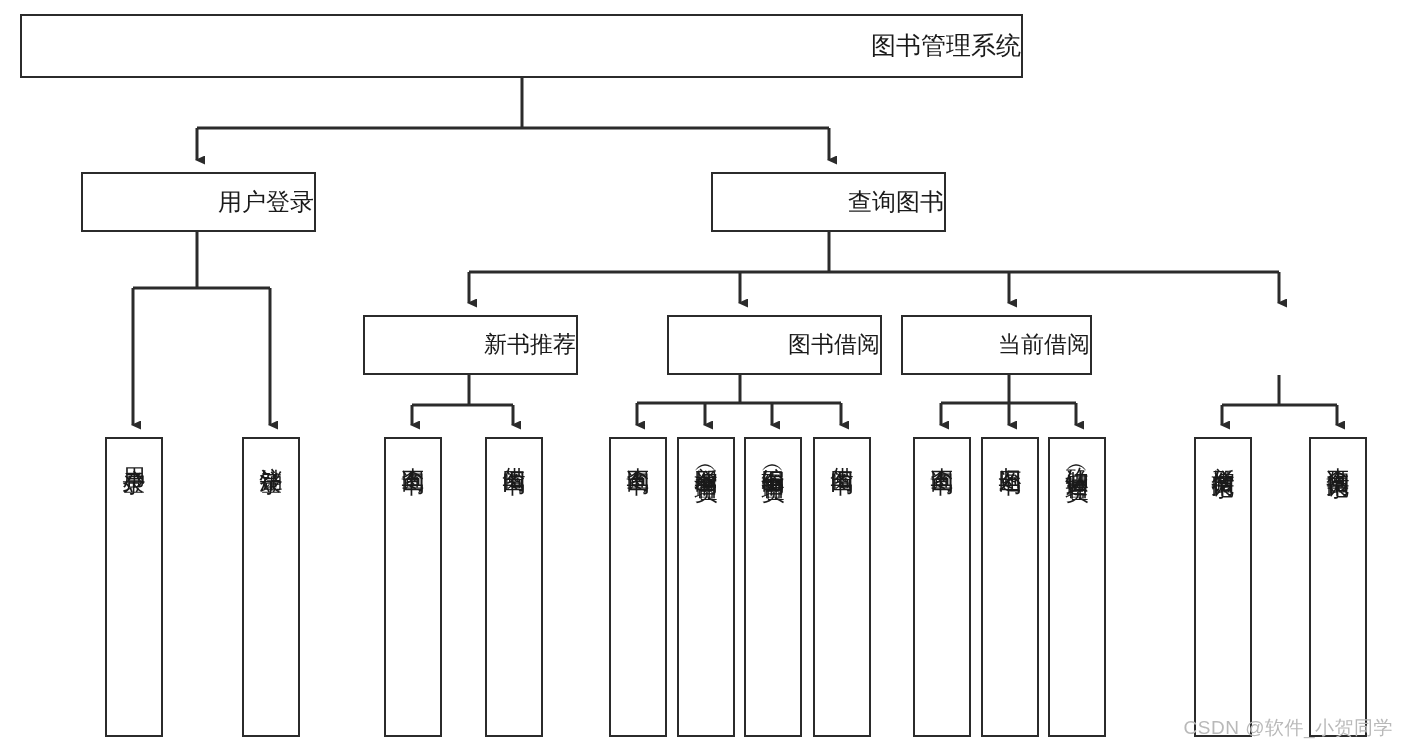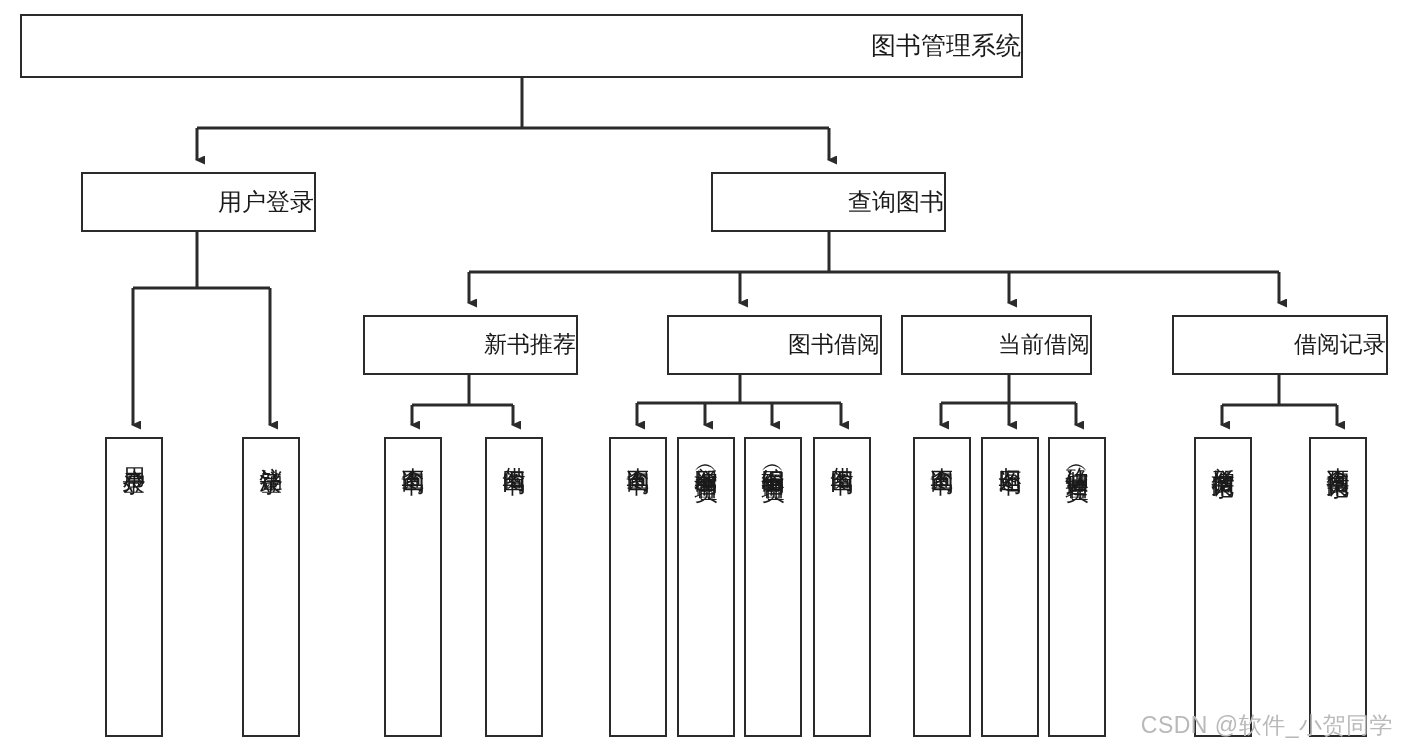--- a/index.html
+++ b/index.html
@@ -59,21 +59,21 @@
     writing-mode: vertical-rl;
     text-orientation: upright;
     letter-spacing: 2px;
     white-space: nowrap;
     text-align: left;
   }
   #watermark {
     position: absolute;
     right: 12px;
     bottom: 6px;
-    font-size: 23px;
+    font-size: 19px;
     color: #b9b9b9;
     letter-spacing: 0.5px;
     white-space: nowrap;
   }
 </style>
 </head>
 <body>
 
 <div id="canvas">
 
@@ -140,23 +140,20 @@
 
   <div class="node lvl3" style="left:363px; top:315px; width:215px; height:60px;">
     <span class="label">新书推荐</span>
   </div>
   <div class="node lvl3" style="left:667px; top:315px; width:215px; height:60px;">
     <span class="label">图书借阅</span>
   </div>
   <div class="node lvl3" style="left:901px; top:315px; width:191px; height:60px;">
     <span class="label">当前借阅</span>
   </div>
-  <div class="node lvl3" style="left:1172px; top:315px; width:216px; height:60px;">
-    <span class="label">借阅记录</span>
-  </div>
 
   <div class="node leaf" style="left:105px; top:437px; width:58px; height:300px;">
     <span class="label">用户登录</span>
   </div>
   <div class="node leaf" style="left:242px; top:437px; width:58px; height:300px;">
     <span class="label">注销登录</span>
   </div>
 
   <div class="node leaf" style="left:384px; top:437px; width:58px; height:300px;">
     <span class="label">查询图书</span>

